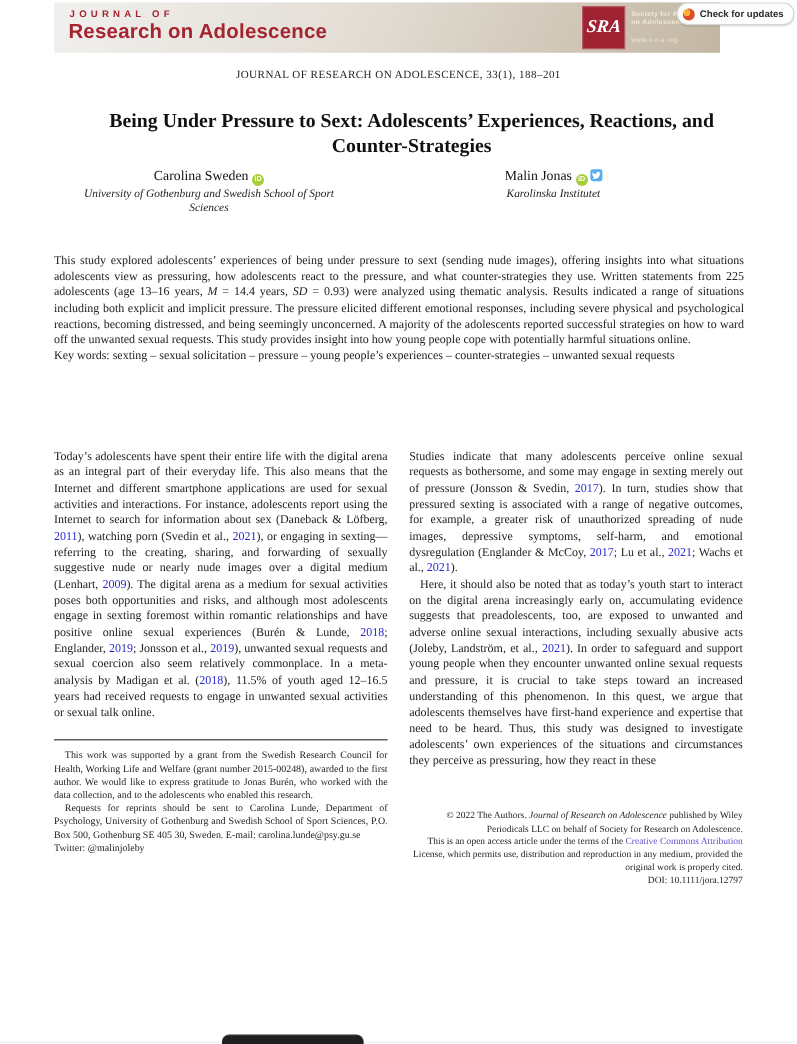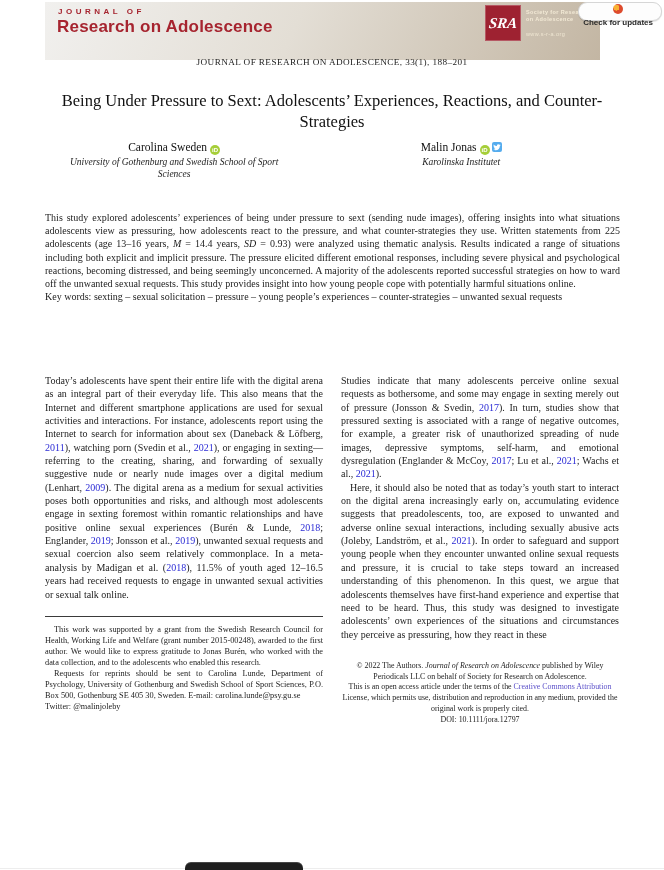--- a/index.html
+++ b/index.html
@@ -5,21 +5,21 @@
   html,body{margin:0;padding:0;}
   body{
     width:664px;height:870px;position:relative;overflow:hidden;
     background:#ffffff;
     font-family:"Liberation Serif","DejaVu Serif",serif;
     color:#1c1c1c;
     -webkit-font-smoothing:antialiased;
   }
   
   .masthead{
-    position:absolute;left:45px;top:2px;width:555px;height:58px;
+    position:absolute;left:45px;top:2px;width:555px;height:42px;
     background:linear-gradient(115deg,#f1f0ee 0%,#e3ded5 45%,#c3b6a3 100%);
   }
   .kicker{
     position:absolute;left:13px;top:5px;
     font-family:"Liberation Sans","DejaVu Sans",sans-serif;
     font-size:8px;font-weight:bold;letter-spacing:3.5px;color:#a6242f;
   }
   .jname{
     position:absolute;left:12px;top:15px;
     font-family:"Liberation Sans","DejaVu Sans",sans-serif;
@@ -38,39 +38,39 @@
     position:absolute;left:481px;top:7px;
     font-family:"Liberation Sans","DejaVu Sans",sans-serif;
     font-size:5.5px;font-weight:bold;color:#f3ead6;line-height:7px;letter-spacing:.4px;
   }
   .logo-url{margin-top:8px;font-weight:normal;color:#efe6d2;}
   
   .badge{
     position:absolute;right:2px;top:2px;height:15px;
     display:flex;align-items:center;gap:4px;
     background:#fdfdfd;border:1px solid #d6d6d6;border-radius:9px;
-    padding:1px 8px 1px 4px;box-shadow:0 1px 1px rgba(0,0,0,.12);flex-direction:column;
+    padding:1px 8px 1px 4px;box-shadow:0 1px 1px rgba(0,0,0,.12);
   }
   .crossmark{
     width:10px;height:10px;border-radius:50%;
     background:radial-gradient(circle at 34% 36%,#f9b233 0 31%,#dd4b2d 34%);
     flex:0 0 auto;
   }
   .badge-label{
     font-family:"Liberation Sans","DejaVu Sans",sans-serif;
     font-size:8px;font-weight:bold;color:#2b2b2b;white-space:nowrap;
   }
   
   .citation-line{
     position:absolute;top:57px;left:0;width:100%;text-align:center;
     font-size:9.2px;letter-spacing:.4px;color:#222;
   }
   .title{
-    position:absolute;top:90px;left:57px;width:550px;text-align:center;
-    font-size:16.5px;line-height:21px;color:#111;font-weight:normal;margin:0;
+    position:absolute;top:90px;left:68px;width:550px;text-align:center;
+    font-size:16.5px;line-height:21px;color:#111;font-weight:bold;margin:0;
   }
   .authors{
     position:absolute;top:141px;left:45px;width:574px;display:flex;
   }
   .author{text-align:center;}
   .author-1{width:45%;}
   .author-2{width:55%;}
   .author-name{font-size:11.5px;color:#111;}
   .author-aff{font-size:9.5px;font-style:italic;line-height:11.5px;max-width:238px;margin:2px auto 16px;}
   .orcid{
@@ -98,21 +98,21 @@
   }
   .col{width:278px;font-size:10px;line-height:13.35px;text-align:justify;}
   .col p{margin:0;}
   .indent{text-indent:9px;}
   .footnote-rule{
     border:none;border-top:1px solid #3a3a3a;margin:15px 0 7px 0;width:100%;
   }
   .footnote{font-size:8.3px;line-height:11px;text-align:justify;}
   .footnote p{margin:0;}
   .copyright{
-    margin-top:20px;font-size:7.9px;line-height:10.8px;text-align:center;
+    margin-top:34px;font-size:7.9px;line-height:10.8px;text-align:right;
   }
   .copyright p{margin:0;}
   
   .seg-t{}
   .seg-i{font-style:italic;}
   .seg-l{color:#2b2bd5;}
   .seg-pl{color:#5b50c9;}
   
   .page-edge{position:absolute;bottom:1px;left:0;right:0;border-top:1px solid #ededed;}
   .bottom-toolbar{

